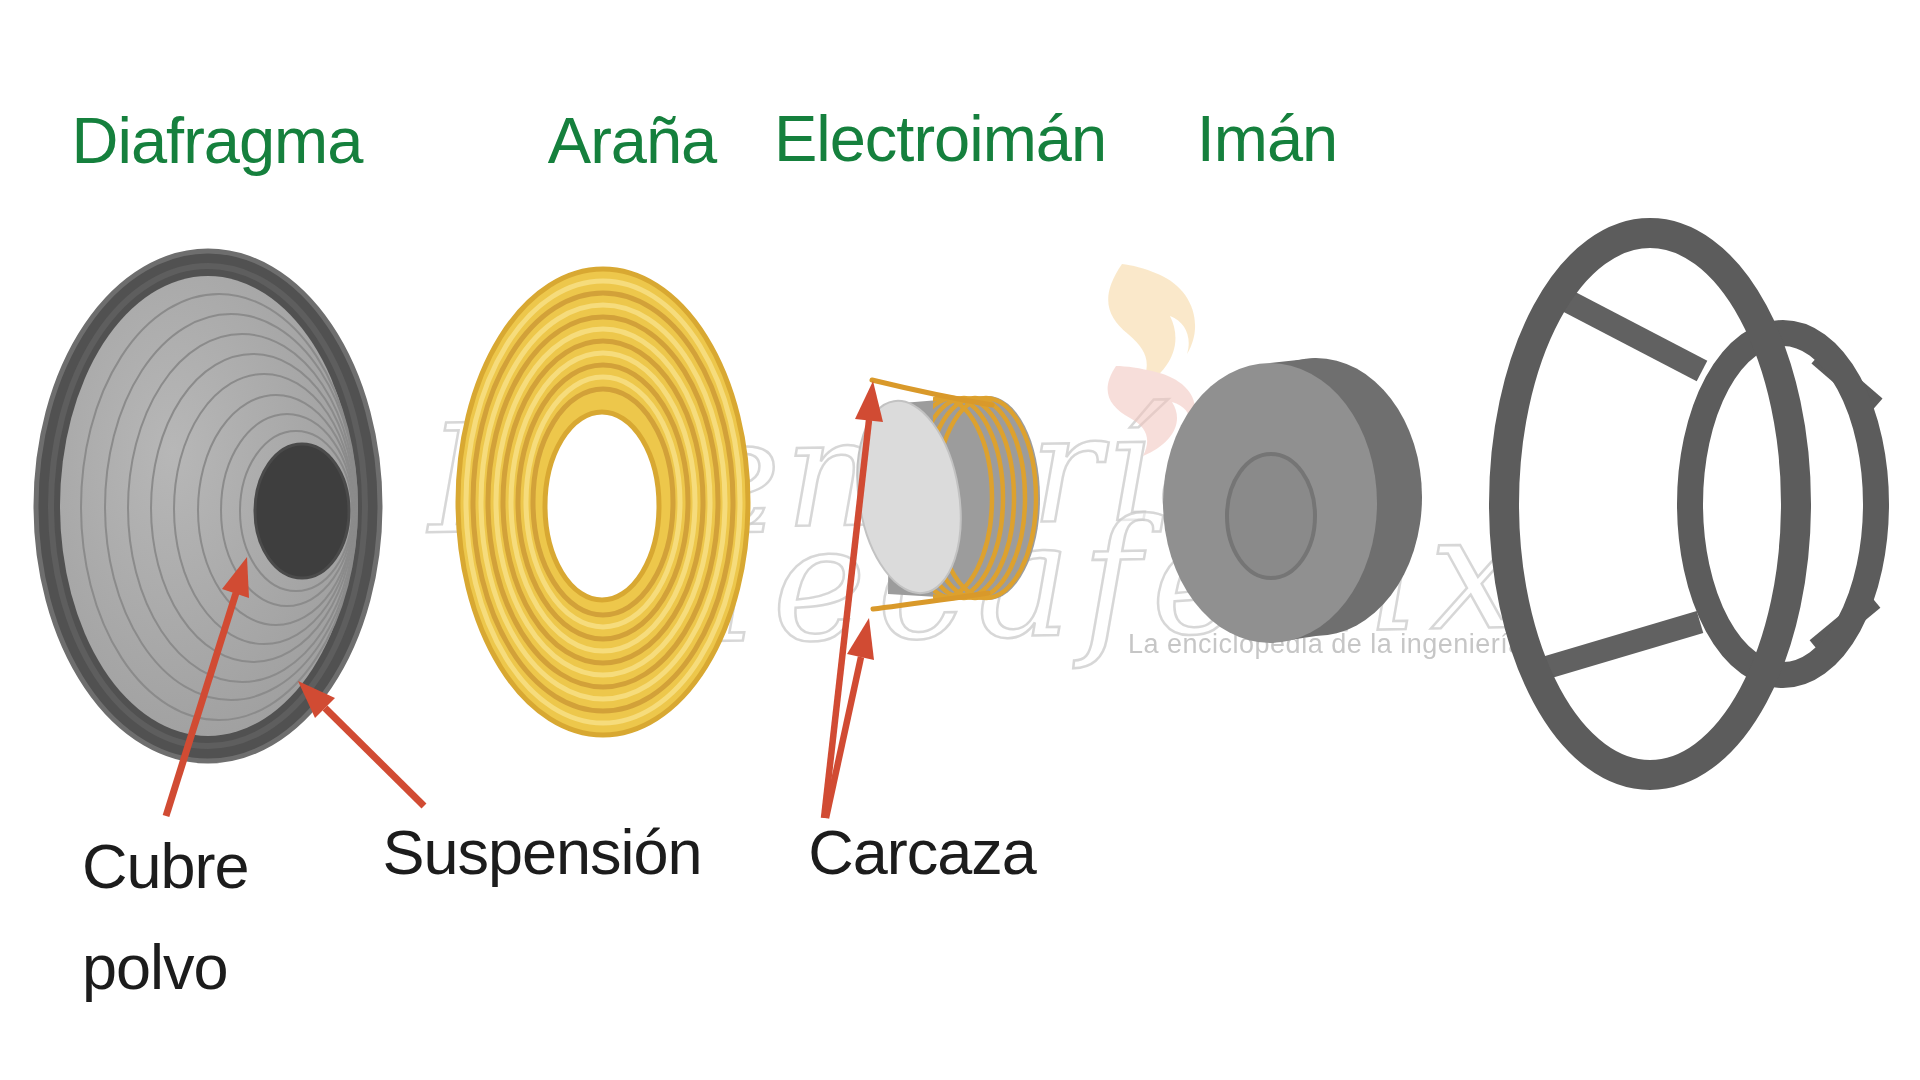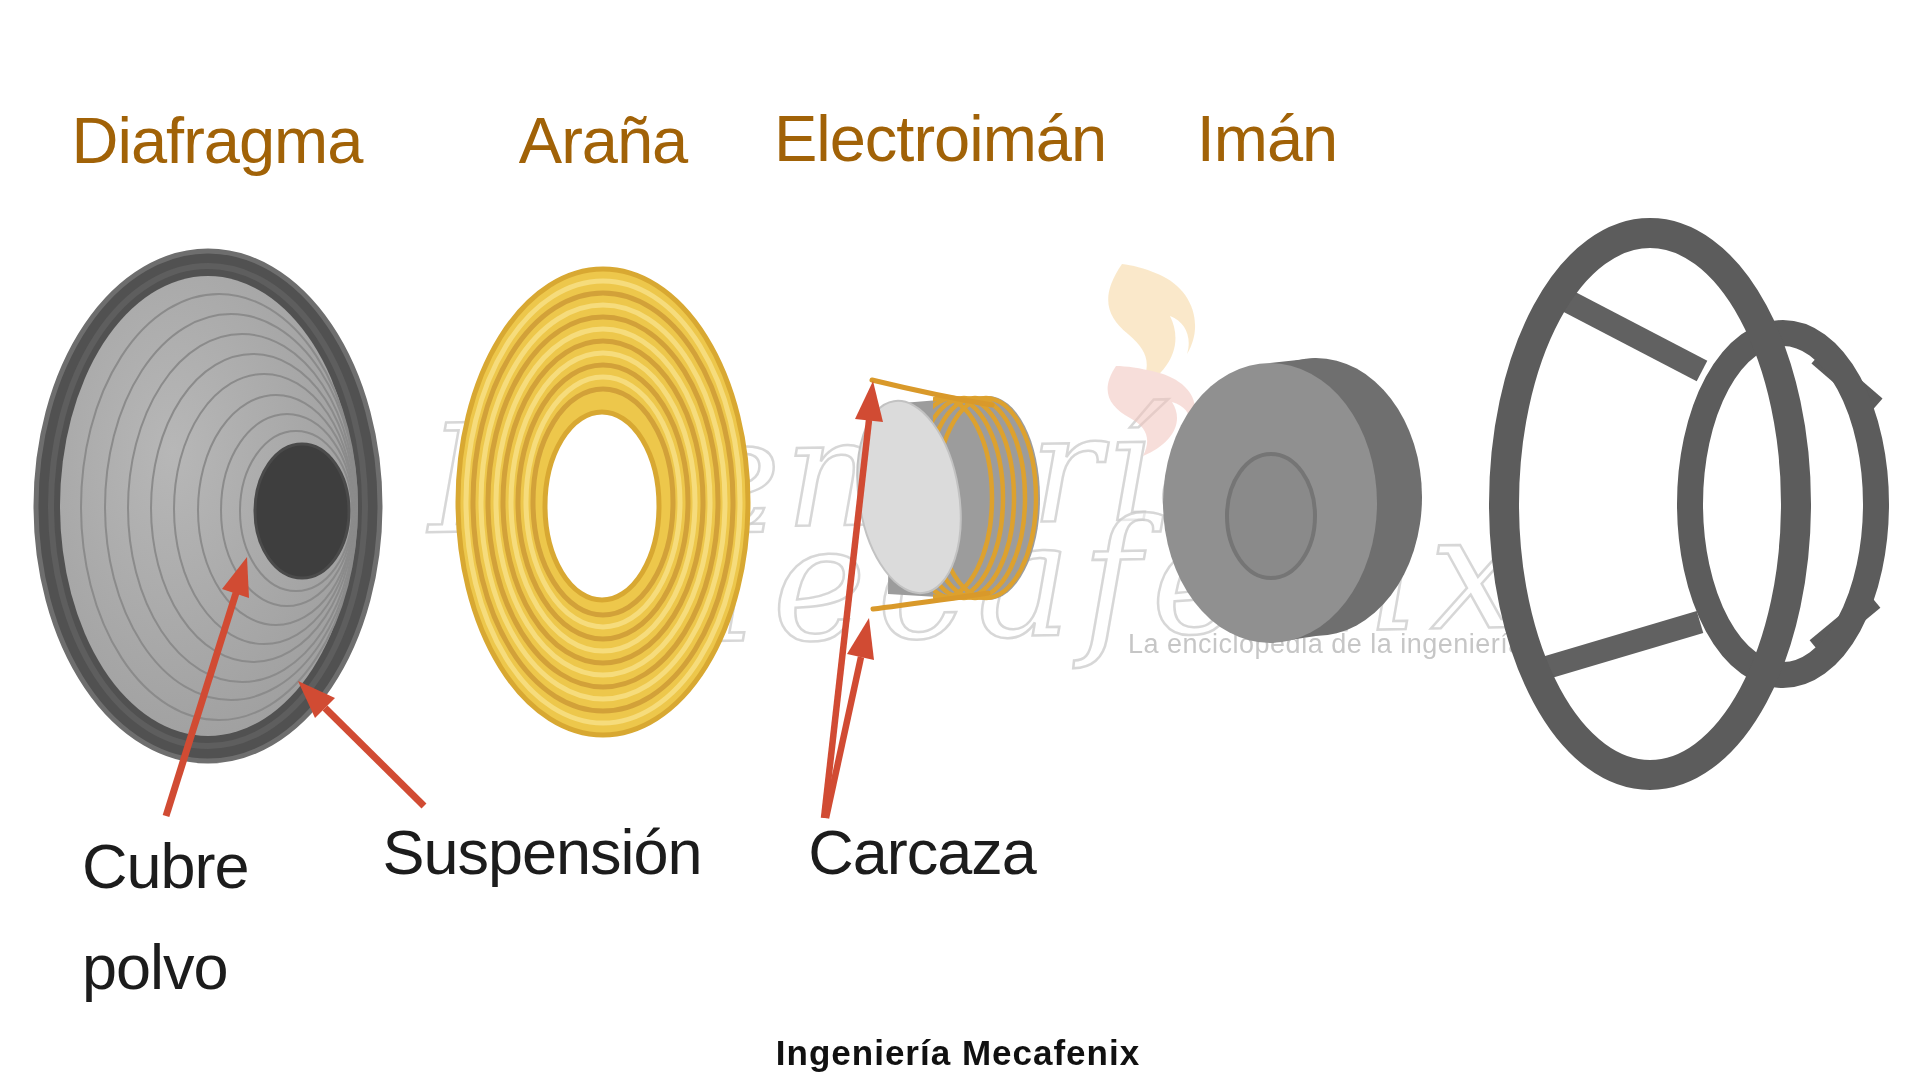--- a/index.html
+++ b/index.html
@@ -17,21 +17,21 @@
   .wm1{left:428px;top:386px;font-size:150px;letter-spacing:4px;transform:rotate(-1deg);}
   .wm2{left:598px;top:486px;font-size:160px;letter-spacing:10px;transform:rotate(-1deg);}
   .wm-tagline{
     position:absolute;left:1128px;top:629px;font-size:27px;font-weight:500;
     color:#c6c6c6;letter-spacing:.5px;white-space:nowrap;
   }
   
   .art{position:absolute;left:0;top:0;}
   
   .part-label{
-    position:absolute;font-size:65px;color:#a16207;white-space:nowrap;
+    position:absolute;font-size:65px;color:#15803d;white-space:nowrap;
     transform:translateX(-50%);letter-spacing:-1px;
   }
   .callout-label{
     position:absolute;font-size:63px;color:#1c1c1c;white-space:nowrap;
     letter-spacing:-1px;
   }
   .centered{transform:translateX(-50%);}
   .two-line{line-height:1.6;}
   .caption{
     position:absolute;left:958px;top:1033px;transform:translateX(-50%);
@@ -146,25 +146,24 @@
         <polygon points="873,381 883,422 855,419" fill="#D14B33"></polygon>
       </g>
       <g>
         <line x1="826" y1="818" x2="861" y2="657" stroke-width="6.5" stroke="#D14B33"></line>
         <polygon points="869,618 874,660 847,654" fill="#D14B33"></polygon>
       </g>
     </g>
   </svg>
 
   <div class="part-label" style="left:217px;top:103px">Diafragma</div>
-  <div class="part-label" style="left:603px;top:103px">Araña</div>
+  <div class="part-label" style="left:632px;top:103px">Araña</div>
   <div class="part-label" style="left:1267px;top:101px">Imán</div>
   <div class="part-label" style="left:940px;top:101px">Electroimán</div>
 
   <div class="callout-label centered" style="left:542px;top:816px">Suspensión</div>
   <div class="callout-label two-line" style="left:82px;top:816px">
     <span style="display:block">Cubre</span>
     <span style="display:block">polvo</span>
   </div>
   <div class="callout-label centered" style="left:922px;top:816px">Carcaza</div>
 
-  <div class="caption">Ingeniería Mecafenix</div>
 </div>
 
 </body></html>

